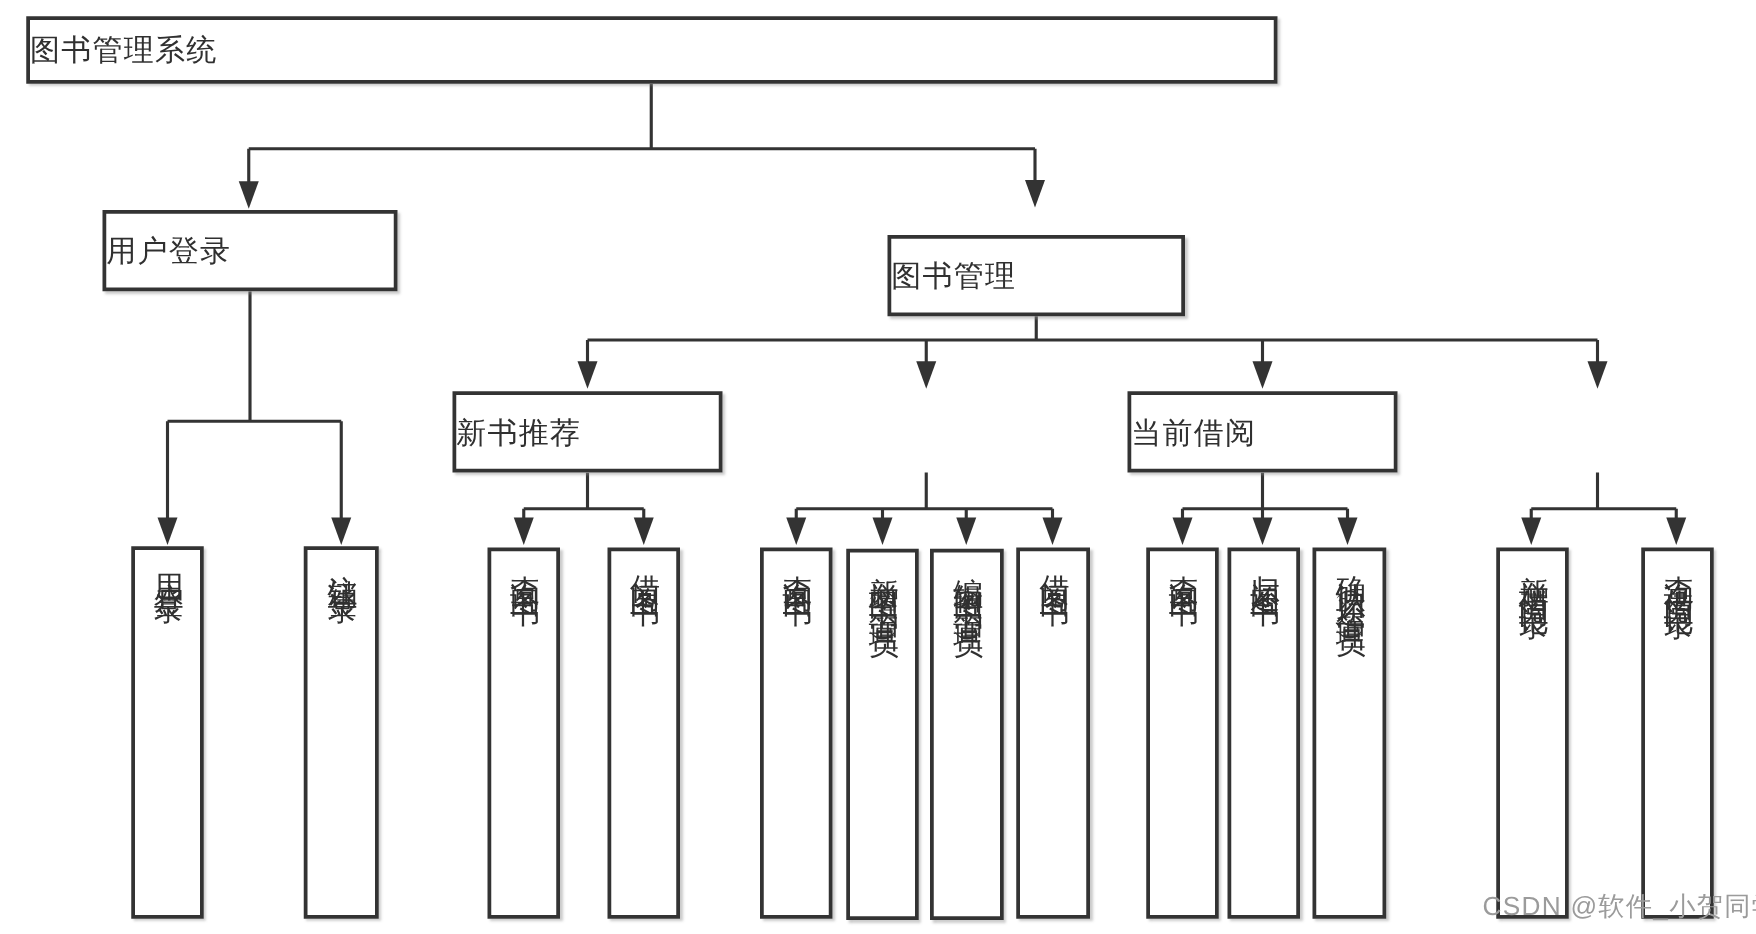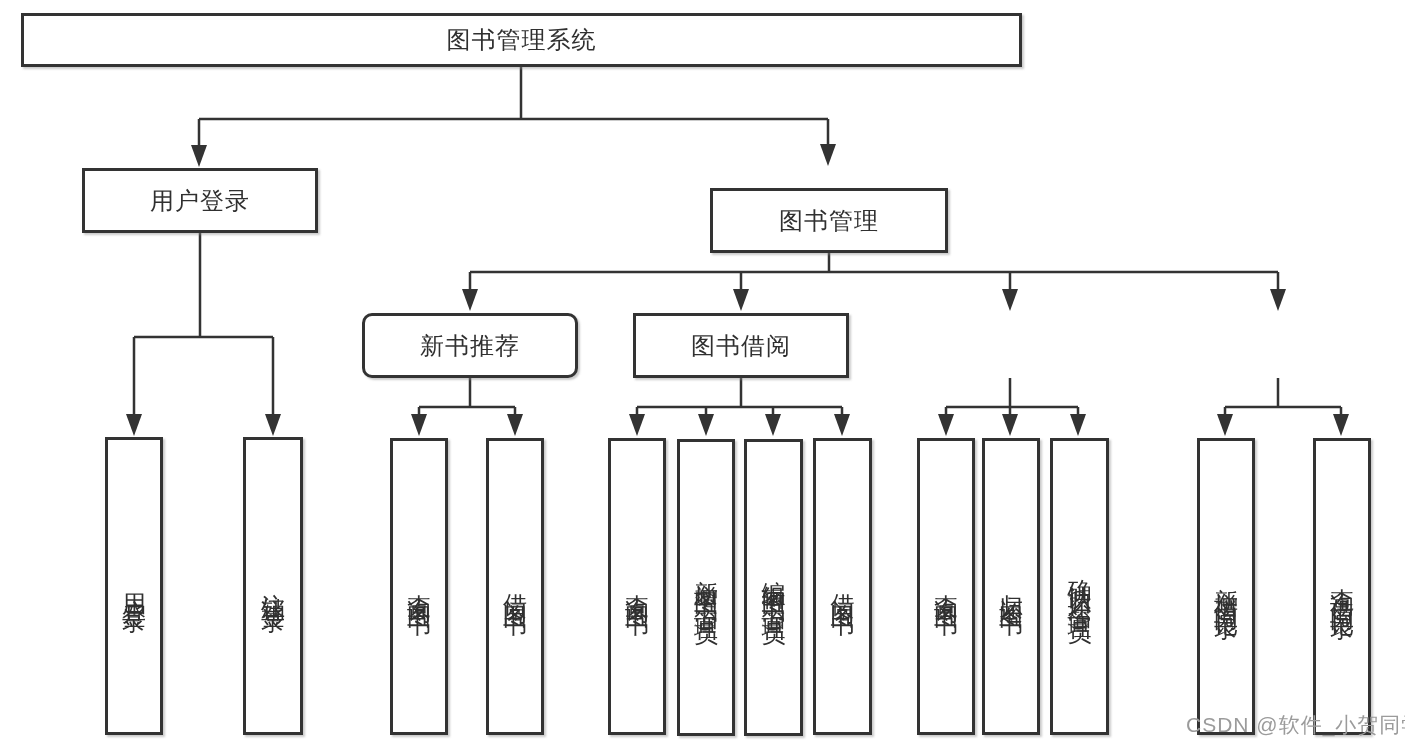--- a/index.html
+++ b/index.html
@@ -17,21 +17,21 @@
     width: 1405px; height: 747px;
   }
   .node {
     position: absolute;
     box-sizing: border-box;
     background: #ffffff;
     border: 3px solid #333333;
     color: #303030;
     display: flex;
     align-items: center;
-    justify-content: center;
+    justify-content: flex-start;
     box-shadow: 2px 2px 2px rgba(140,140,140,0.45);
   }
   .node.h {
     font-size: 24px;
     letter-spacing: 1px;
     white-space: nowrap;
   }
   .node.v {
     writing-mode: vertical-lr;
     text-orientation: mixed;
@@ -97,25 +97,25 @@
     <span>图书管理系统</span>
   </div>
 
   <div class="node h" style="left:82px; top:168px; width:236px; height:65px;">
     <span>用户登录</span>
   </div>
   <div class="node h" style="left:710px; top:167px; width:238px; height:65px;margin-top:21px;">
     <span>图书管理</span>
   </div>
 
-  <div class="node h" style="left:362px; top:313px; width:216px; height:65px;border-radius:10px;">
+  <div class="node h" style="left:362px; top:313px; width:216px; height:65px;">
     <span>新书推荐</span>
   </div>
-  <div class="node h" style="left:633px; top:313px; width:216px; height:65px;">
-    <span>图书借阅</span>
+  <div class="node h" style="left:902px; top:313px; width:216px; height:65px;">
+    <span>当前借阅</span>
   </div>
 
   <div class="node v" style="left:105px; top:437px; width:58px; height:298px;">
     <span>用户登录</span>
   </div>
   <div class="node v" style="left:243px; top:437px; width:60px; height:298px;">
     <span>注销登录</span>
   </div>
 
   <div class="node v" style="left:390px; top:438px; width:58px; height:297px;">

